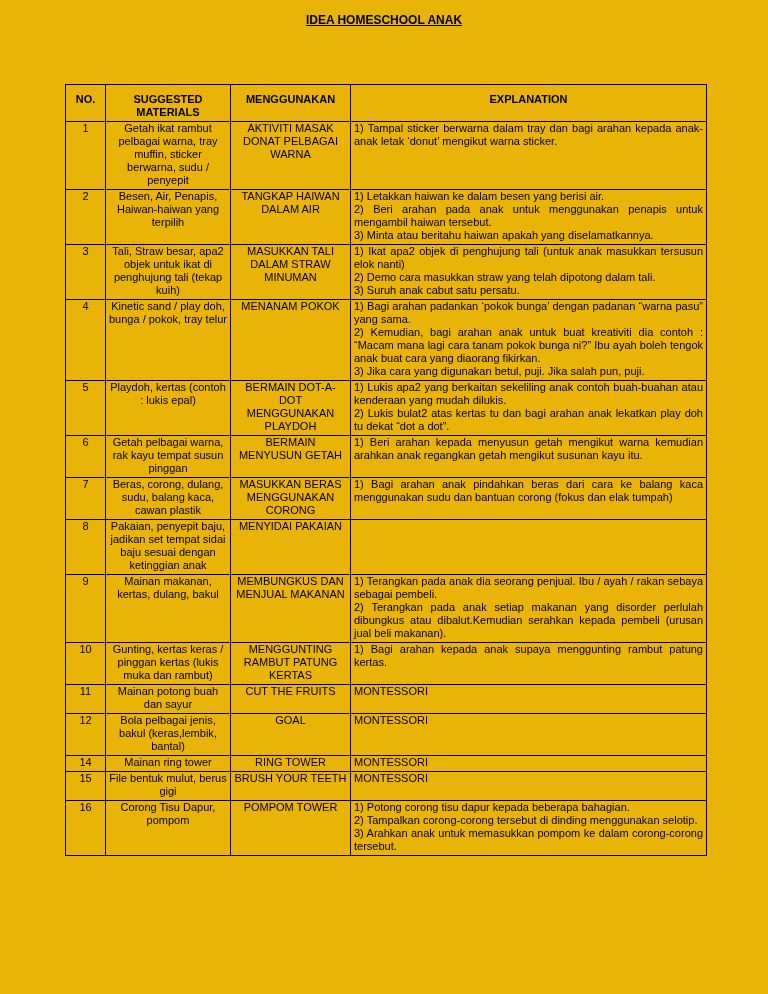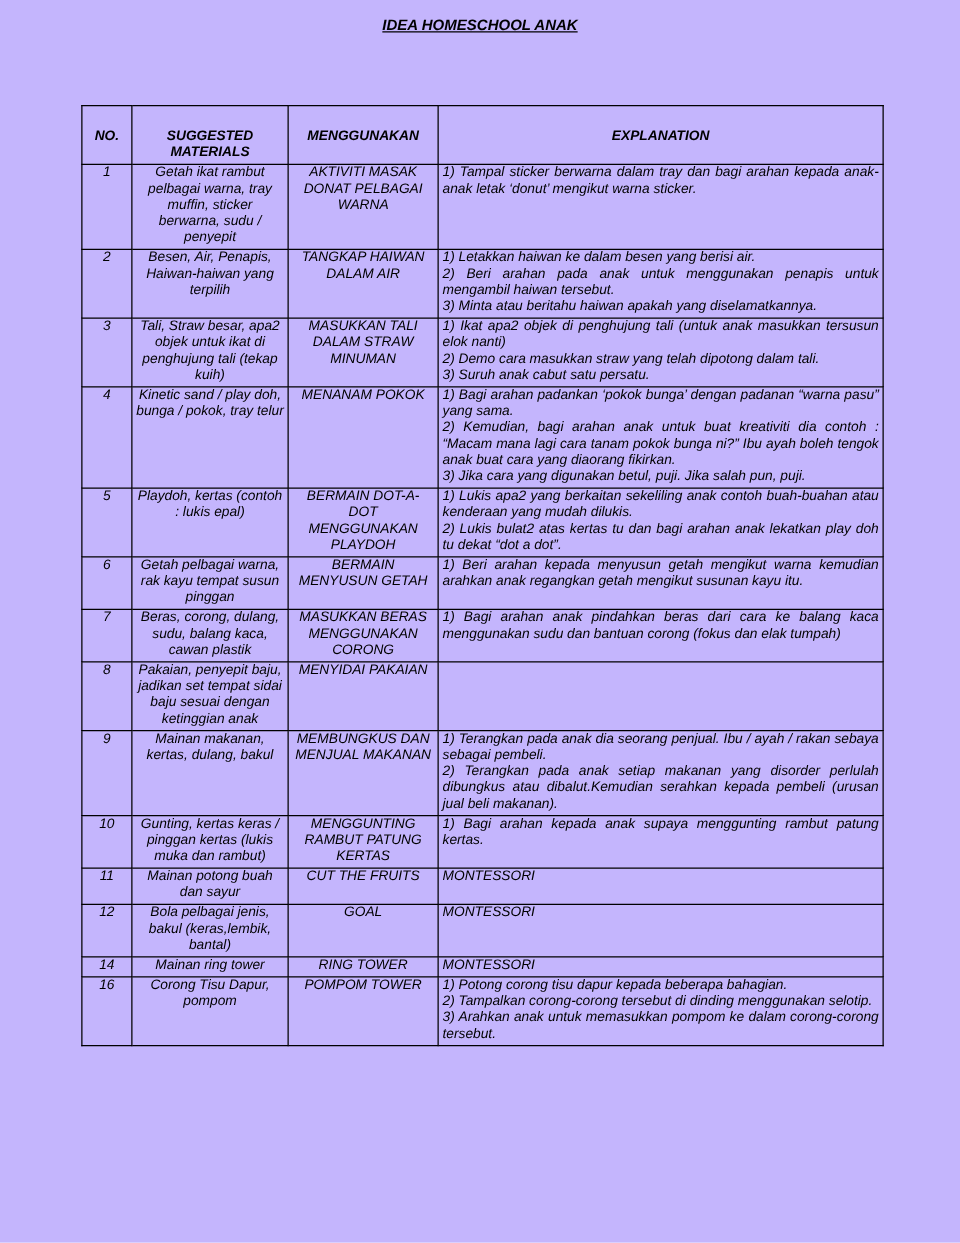--- a/index.html
+++ b/index.html
@@ -10,22 +10,21 @@
     background: #ffffff;
     color: #000000;
     font-family: "Liberation Sans", "DejaVu Sans", sans-serif;
     font-size: 11px;
     line-height: 13px;
   }
   .page {
     width: 768px;
     height: 994px;
     overflow: hidden;
-    background: #c4b5fd;
-    font-style: italic;
+    background: #eab308;
   }
   .title {
     margin: 14px 0 0 0;
     text-align: center;
     font-size: 12px;
     font-weight: bold;
     text-decoration: underline;
   }
   table.idea-table {
     border-collapse: collapse;
@@ -35,21 +34,21 @@
   }
   table.idea-table th,
   table.idea-table td {
     border: 1px solid #000000;
     padding: 0px 3px 2px 3px;
     vertical-align: top;
   }
   table.idea-table th {
     font-weight: bold;
     text-align: center;
-    padding-top: 18px;
+    padding-top: 8px;
   }
   col.c-no { width: 40px; }
   col.c-materials { width: 125px; }
   col.c-activities { width: 120px; }
   col.c-explanation { width: 356px; }
   td.cell-no { text-align: center; }
   td.cell-materials { text-align: center; }
   td.cell-activity { text-align: center; }
   td.cell-explanation {
     text-align: justify;
@@ -172,20 +171,26 @@
     </tr>
 
 
     <tr>
       <td class="cell-no">14</td>
       <td class="cell-materials">Mainan ring tower</td>
       <td class="cell-activity">RING TOWER</td>
       <td class="cell-explanation">MONTESSORI</td>
     </tr>
 
+    <tr>
+      <td class="cell-no">15</td>
+      <td class="cell-materials">File bentuk mulut, berus gigi</td>
+      <td class="cell-activity">BRUSH YOUR TEETH</td>
+      <td class="cell-explanation">MONTESSORI</td>
+    </tr>
 
     <tr>
       <td class="cell-no">16</td>
       <td class="cell-materials">Corong Tisu Dapur, pompom</td>
       <td class="cell-activity">POMPOM TOWER</td>
       <td class="cell-explanation">1) Potong corong tisu dapur kepada beberapa bahagian.
 2) Tampalkan corong-corong tersebut di dinding menggunakan selotip.
 3) Arahkan anak untuk memasukkan pompom ke dalam corong-corong tersebut.</td>
     </tr>
 

